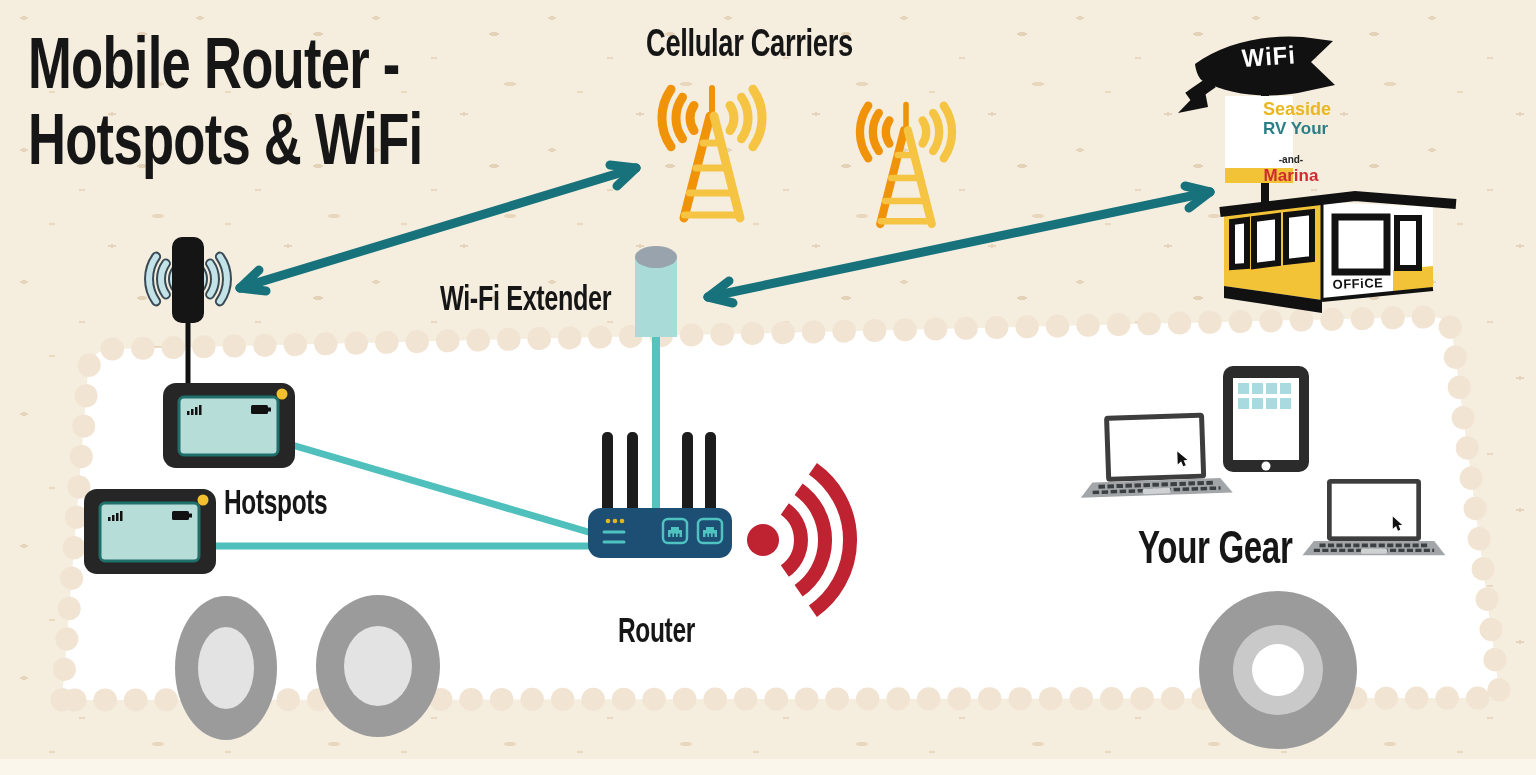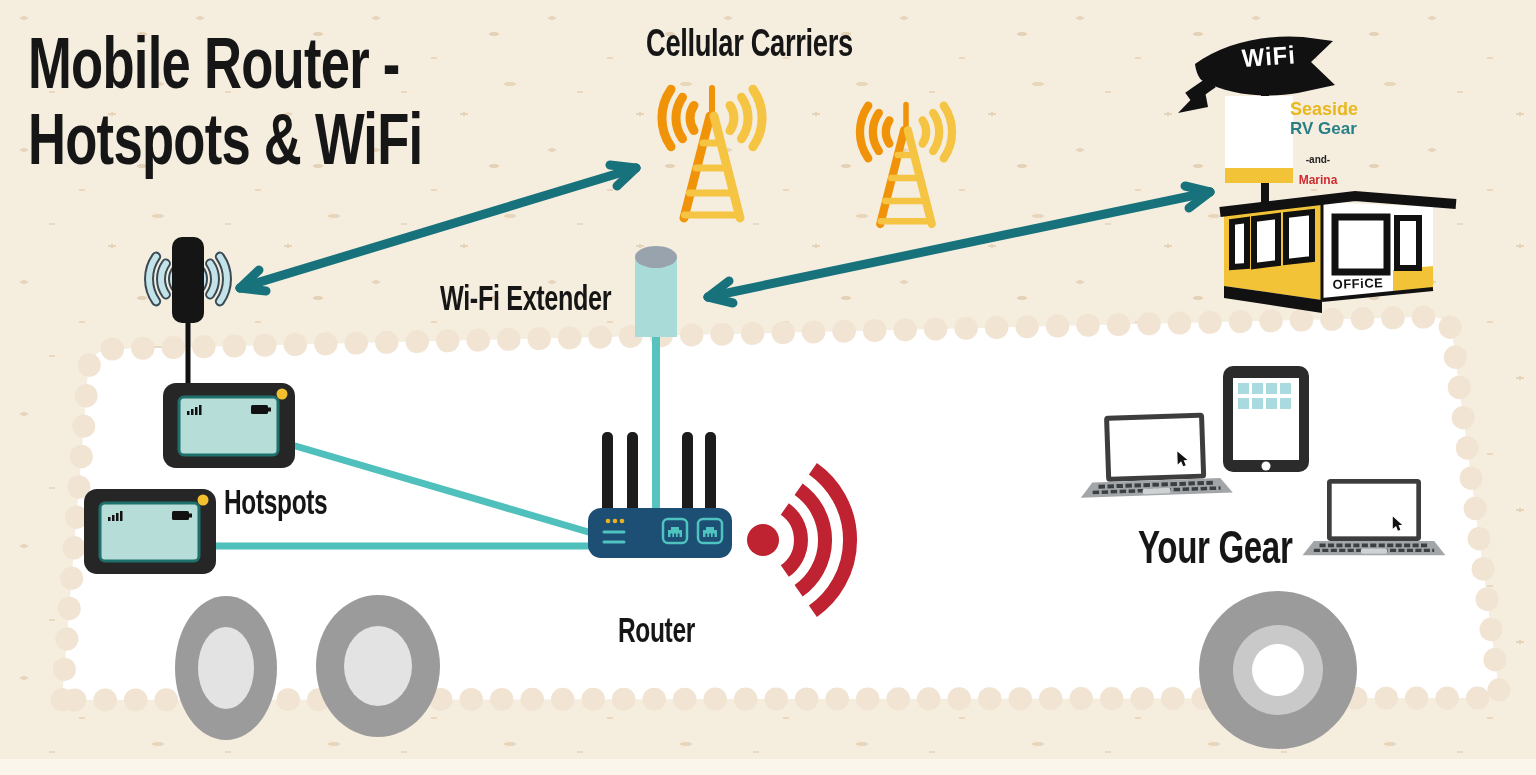--- a/index.html
+++ b/index.html
@@ -27,27 +27,27 @@
   .lbl-cellular{left:646px;top:22px;font-size:38px;transform:scaleX(.72);}
   .lbl-extender{left:440px;top:278px;font-size:35px;transform:scaleX(.72);}
   .lbl-hotspots{left:224px;top:482px;font-size:35px;transform:scaleX(.70);}
   .lbl-router{left:618px;top:610px;font-size:35px;transform:scaleX(.70);}
   .lbl-yourgear{left:1138px;top:520px;font-size:46px;transform:scaleX(.72);}
   .flag-text{
     position:absolute;z-index:3;left:1241px;top:44px;font-size:25px;font-weight:700;
     color:#fff;transform:rotate(-4deg) scaleX(.95);transform-origin:left top;letter-spacing:1px;white-space:nowrap;
   }
   .sign-text{
-    position:absolute;z-index:3;left:1290px;top:100px;width:56px;text-align:center;
+    position:absolute;z-index:3;left:1263px;top:100px;width:56px;text-align:center;
     font-weight:700;line-height:1;white-space:nowrap;
   }
   .sign-l1{font-size:18px;color:#e9b71f;}
   .sign-l2{font-size:17px;color:#2a7f87;margin-top:2px;}
   .sign-l3{font-size:10px;color:#222;margin-top:18px;letter-spacing:0;}
-  .sign-l4{font-size:12px;color:#cf2b31;margin-top:9px;}
+  .sign-l4{font-size:17px;color:#cf2b31;margin-top:2px;}
   .office-text{
     position:absolute;z-index:3;left:1326px;top:276px;width:64px;text-align:center;
     font-size:13px;font-weight:700;color:#111;letter-spacing:.5px;transform:rotate(-2deg);
   }
 </style>
 </head>
 <body>
 
 <div class="stage">
   <div class="ground-strip"></div>
@@ -313,18 +313,18 @@
   </div>
   <div class="label lbl-cellular">Cellular Carriers</div>
   <div class="label lbl-extender">Wi-Fi Extender</div>
   <div class="label lbl-hotspots">Hotspots</div>
   <div class="label lbl-router">Router</div>
   <div class="label lbl-yourgear">Your Gear</div>
 
   <div class="flag-text">WiFi</div>
   <div class="sign-text">
     <div class="sign-l1">Seaside</div>
-    <div class="sign-l2">RV Gear</div>
+    <div class="sign-l2">RV Your</div>
     <div class="sign-l3">-and-</div>
     <div class="sign-l4">Marina</div>
   </div>
   <div class="office-text">OFFiCE</div>
 </div>
 
 </body></html>

